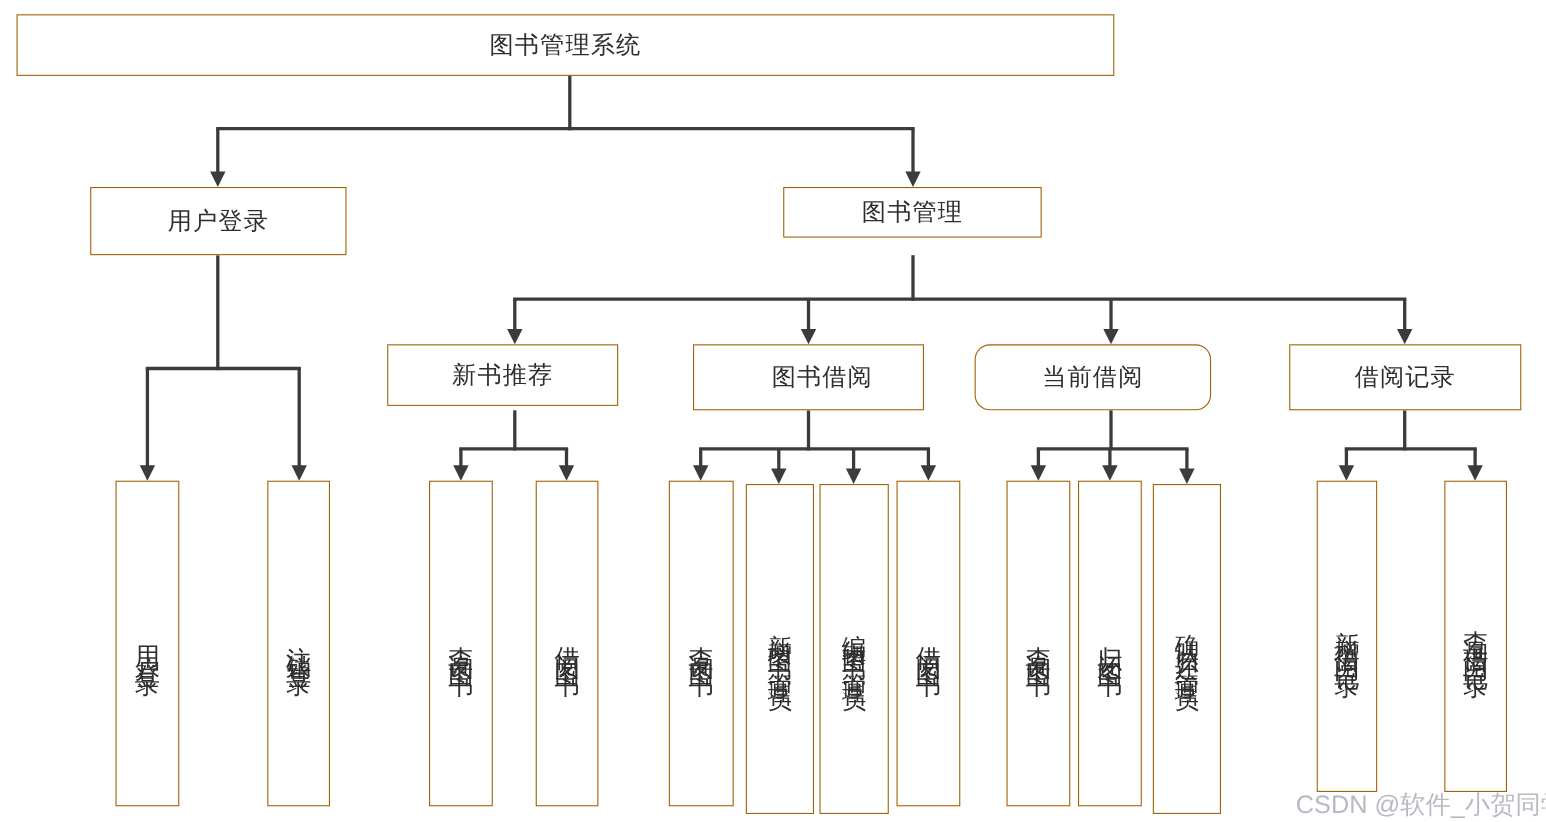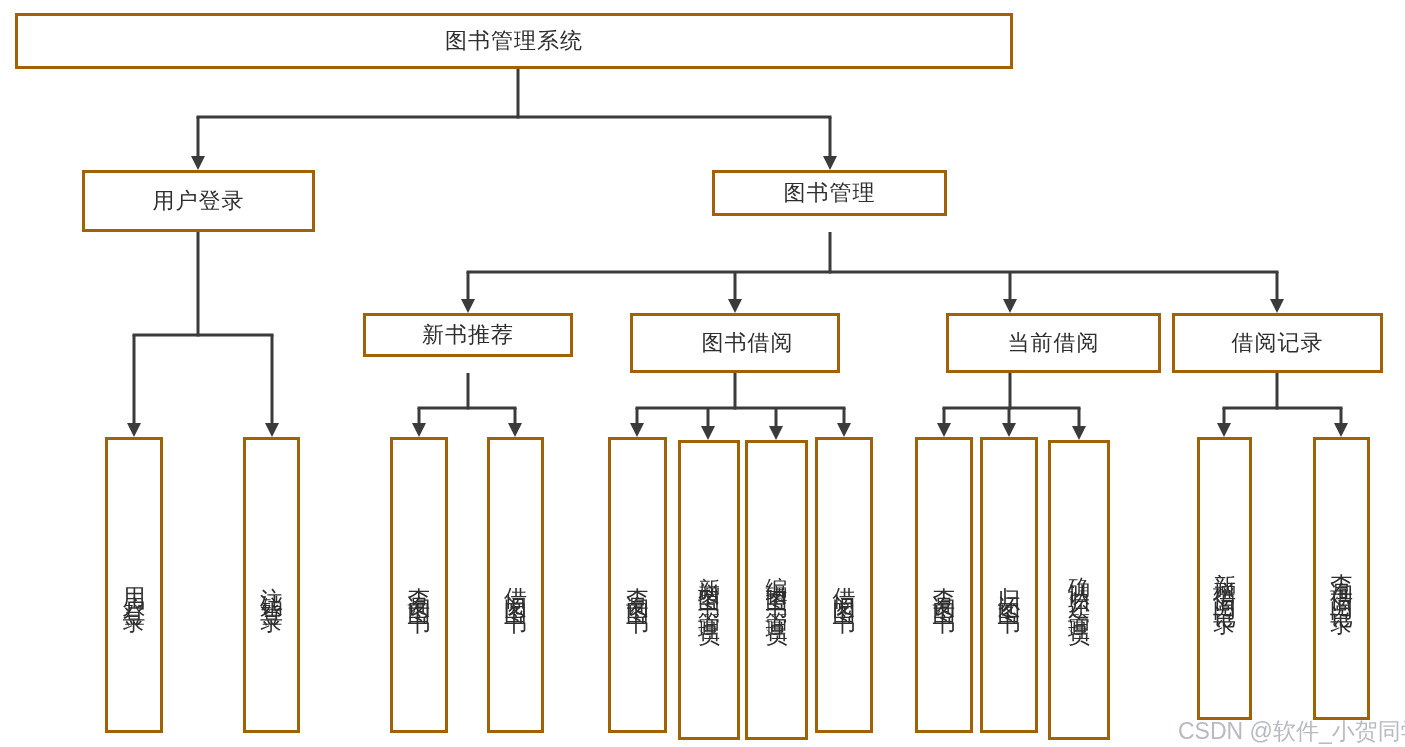--- a/index.html
+++ b/index.html
@@ -1,35 +1,35 @@
 <!DOCTYPE html>
 <html><head>
 <meta charset="utf-8">
 <style>
   html,body{margin:0;padding:0;background:#ffffff;}
   body{width:1405px;height:747px;position:relative;overflow:hidden;
        font-family:"Liberation Sans",sans-serif;color:#2e2e2e;}
   #stage{position:absolute;left:0;top:0;width:1405px;height:747px;}
   #wires{position:absolute;left:0;top:0;z-index:1;}
   .node{position:absolute;box-sizing:border-box;background:#ffffff;
-        border:3px solid #a16207;display:flex;align-items:center;
+        border:1px solid #a16207;display:flex;align-items:center;
         justify-content:center;z-index:2;}
   .hlabel{font-size:22px;letter-spacing:1px;white-space:nowrap;}
   .vlabel{writing-mode:vertical-rl;text-orientation:mixed;
           font-size:23px;letter-spacing:8px;line-height:1;white-space:nowrap;}
   .vsmall{letter-spacing:7px;font-size:22px;}
   
   #b-root{left:15px;top:13px;width:998px;height:56px;}
   
   #b-login{left:82px;top:170px;width:233px;height:62px;}
   #b-mgmt{left:712px;top:170px;width:235px;height:46px;}
   
-  #b3-new{left:363px;top:313px;width:210px;height:44px;}
+  #b3-new{left:352px;top:313px;width:210px;height:56px;}
   #b3-borrow{left:630px;top:313px;width:210px;height:60px;padding-left:25px;}
-  #b3-current{left:946px;top:313px;width:215px;height:60px;}
+  #b3-current{left:886px;top:313px;width:215px;height:60px;border-radius:14px;}
   #b3-record{left:1172px;top:313px;width:211px;height:60px;}
   
   #g1a{left:105px;top:437px;width:58px;height:296px;}
   #g1b{left:243px;top:437px;width:57px;height:296px;}
   #g2a{left:390px;top:437px;width:58px;height:296px;}
   #g2b{left:487px;top:437px;width:57px;height:296px;}
   #g3a{left:608px;top:437px;width:59px;height:296px;}
   #g3b{left:678px;top:440px;width:62px;height:300px;}
   #g3c{left:745px;top:440px;width:63px;height:300px;}
   #g3d{left:815px;top:437px;width:58px;height:296px;}

